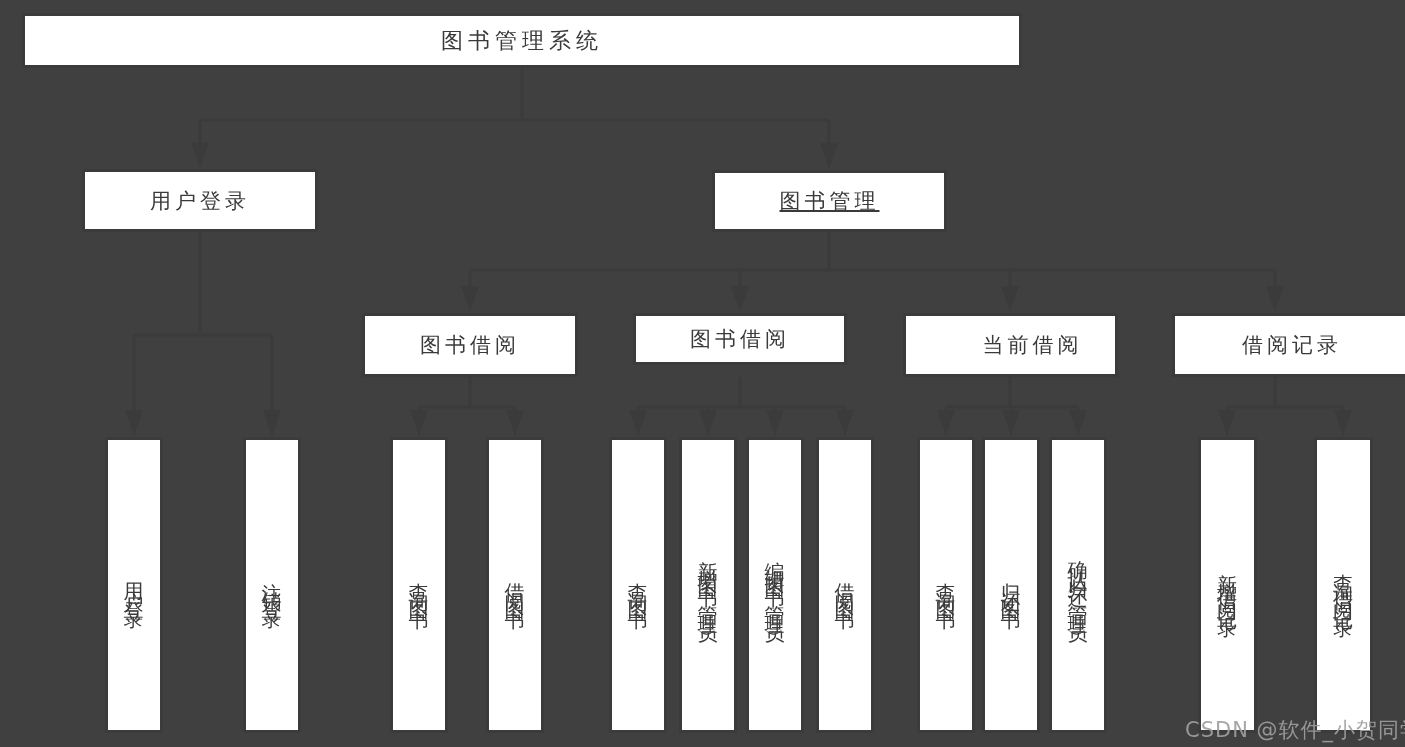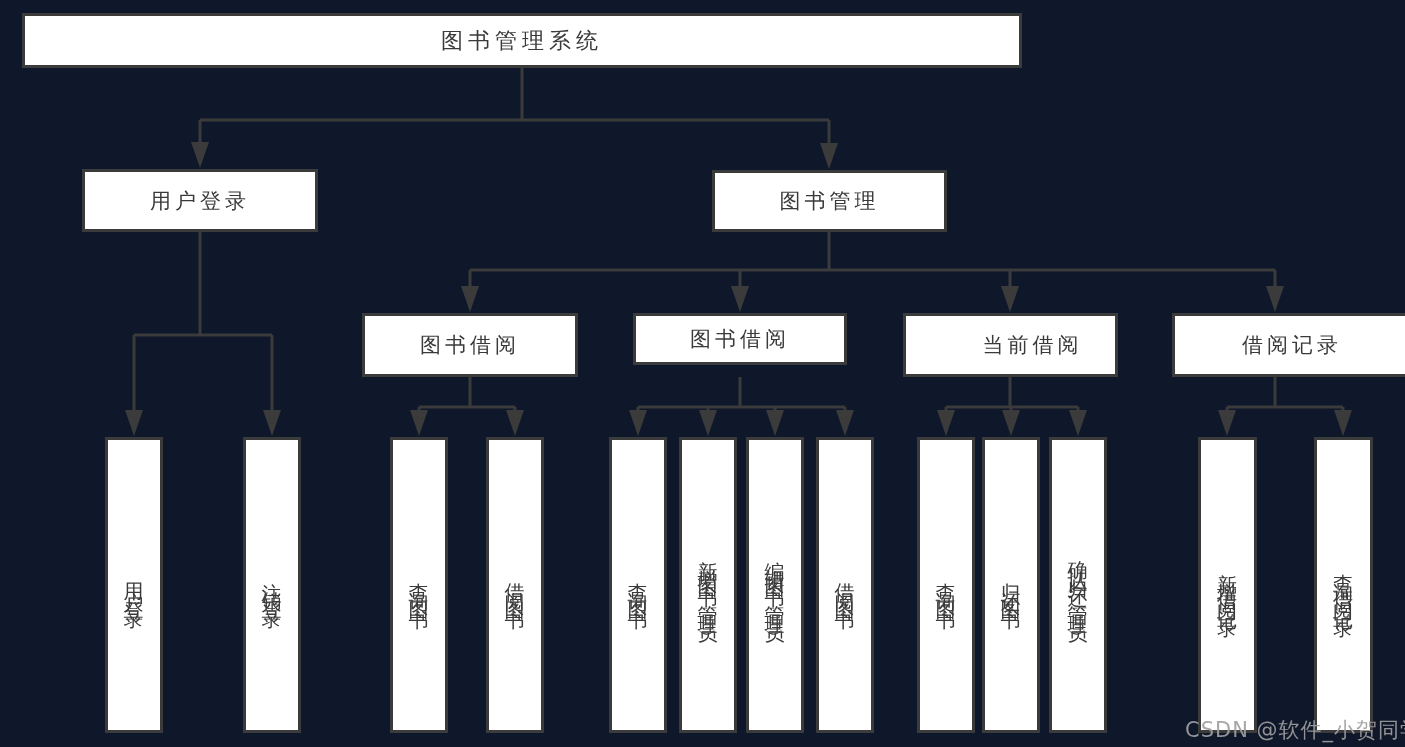--- a/index.html
+++ b/index.html
@@ -1,19 +1,19 @@
 <!DOCTYPE html>
 <html><head>
 <meta charset="utf-8">
 <style>
   html,body{margin:0;padding:0;background:#ffffff;}
   .canvas{
     position:relative;
     width:1405px;height:747px;
-    background:#0f172a;
+    background:#404040;
     font-family:"DejaVu Sans","Liberation Sans",sans-serif;
     color:#3a3a3a;
     overflow:hidden;
   }
   svg.wires{position:absolute;left:0;top:0;width:1405px;height:747px;}
   .box{
     position:absolute;
     box-sizing:border-box;
     border:3px solid #3b3b3b;
     background:#ffffff;
@@ -83,21 +83,21 @@
     </g>
   </svg>
 
   <div class="box hbox root" style="left:22px;top:13px;width:1000px;height:55px;">
     <span>图书管理系统</span>
   </div>
 
   <div class="box hbox" style="left:82px;top:169px;width:236px;height:63px;">
     <span>用户登录</span>
   </div>
-  <div class="box hbox" style="left:712px;top:170px;width:235px;height:62px;">
+  <div class="box hbox" style="left:712px;top:170px;width:235px;height:62px;text-decoration:underline;">
     <span>图书管理</span>
   </div>
 
   <div class="box hbox" style="left:362px;top:313px;width:216px;height:64px;">
     <span>图书借阅</span>
   </div>
   <div class="box hbox" style="left:633px;top:313px;width:214px;height:52px;">
     <span>图书借阅</span>
   </div>
   <div class="box hbox" style="left:903px;top:313px;width:215px;height:64px;padding-left:44px;">

